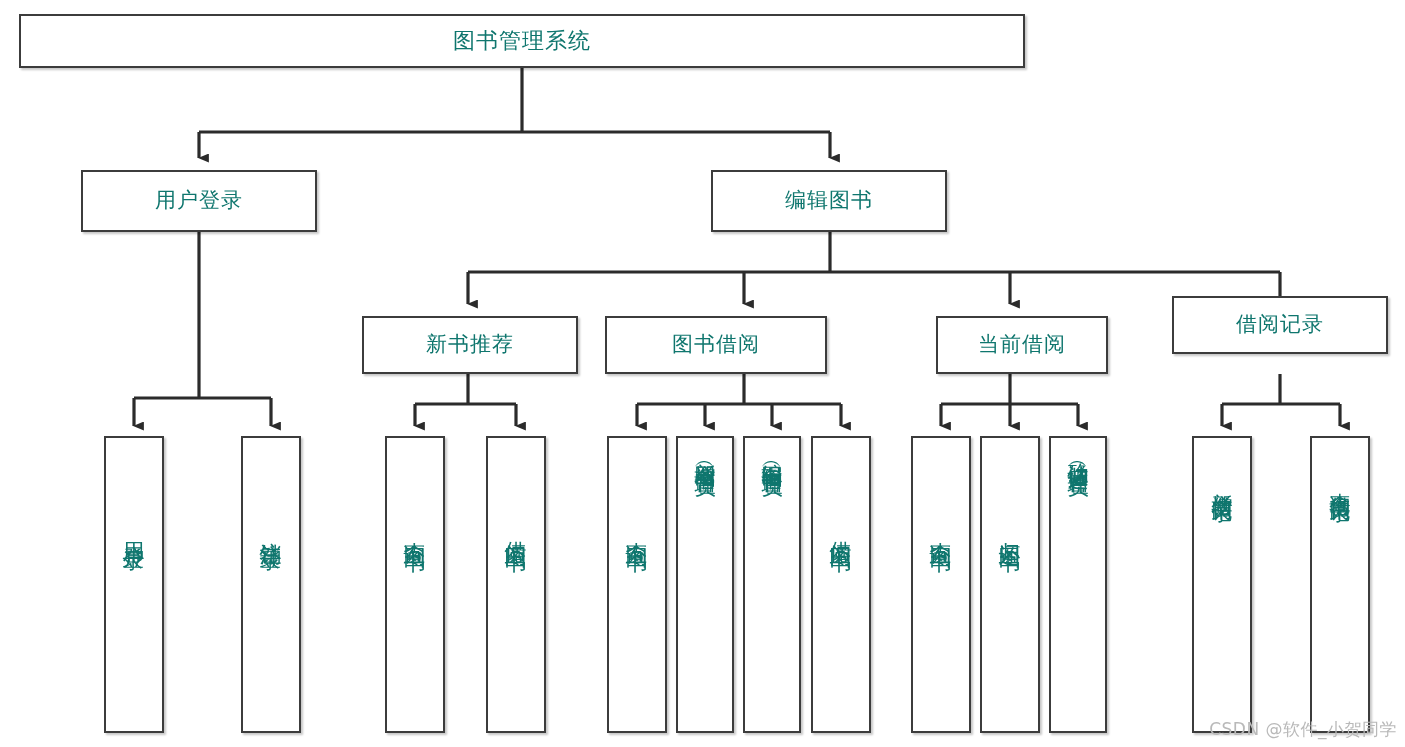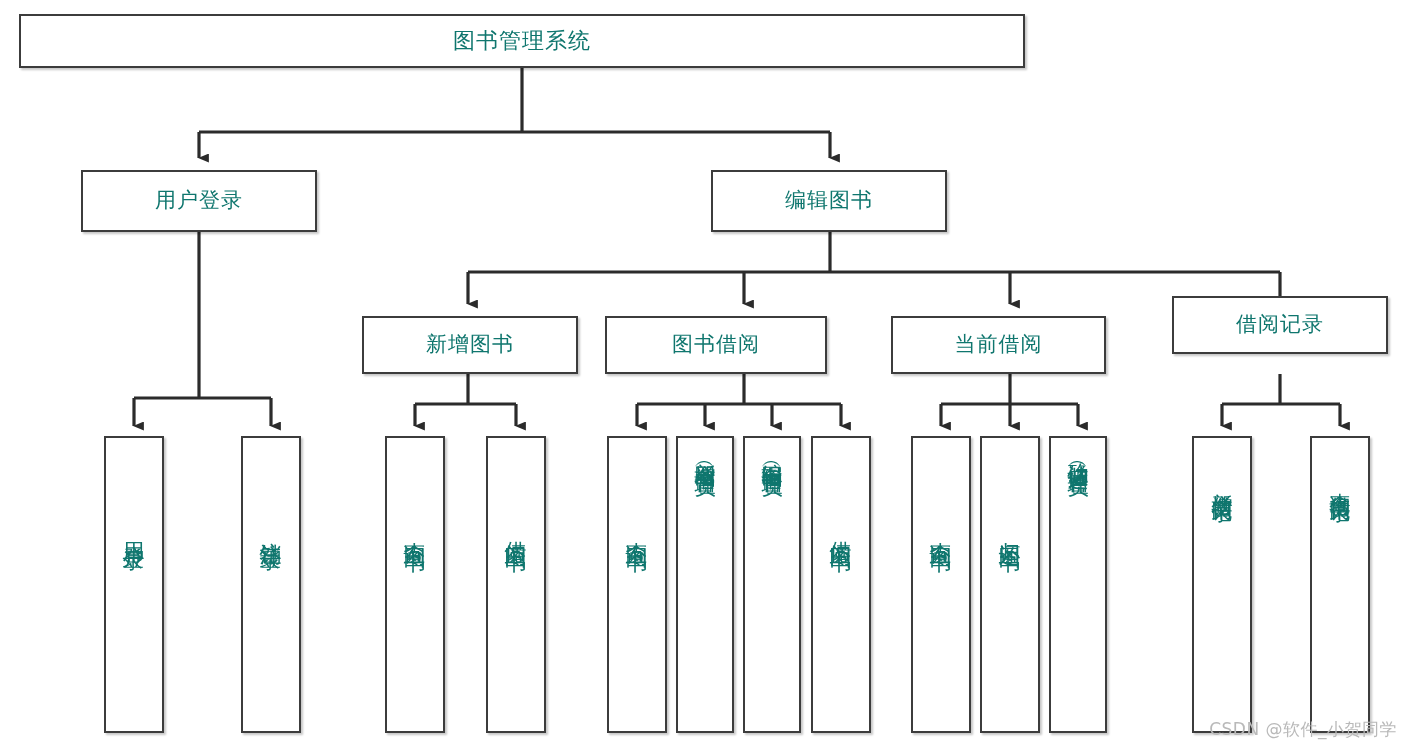--- a/index.html
+++ b/index.html
@@ -133,26 +133,26 @@
   </div>
 
   <div class="node" style="left:81px; top:170px; width:236px; height:62px;">
     <span class="label">用户登录</span>
   </div>
   <div class="node" style="left:711px; top:170px; width:236px; height:62px;">
     <span class="label">编辑图书</span>
   </div>
 
   <div class="node" style="left:362px; top:316px; width:216px; height:58px;">
-    <span class="label">新增图书</span>
+    <span class="label">新书推荐</span>
   </div>
   <div class="node" style="left:605px; top:316px; width:222px; height:58px;">
     <span class="label">图书借阅</span>
   </div>
-  <div class="node" style="left:891px; top:316px; width:215px; height:58px;">
+  <div class="node" style="left:936px; top:316px; width:172px; height:58px;">
     <span class="label">当前借阅</span>
   </div>
   <div class="node" style="left:1172px; top:296px; width:216px; height:58px;">
     <span class="label">借阅记录</span>
   </div>
 
   <div class="node leaf" style="left:104px; top:436px; width:60px; height:297px; padding-top:86px;">
     <span class="label">用户登录</span>
   </div>
   <div class="node leaf" style="left:241px; top:436px; width:60px; height:297px; padding-top:86px;">

